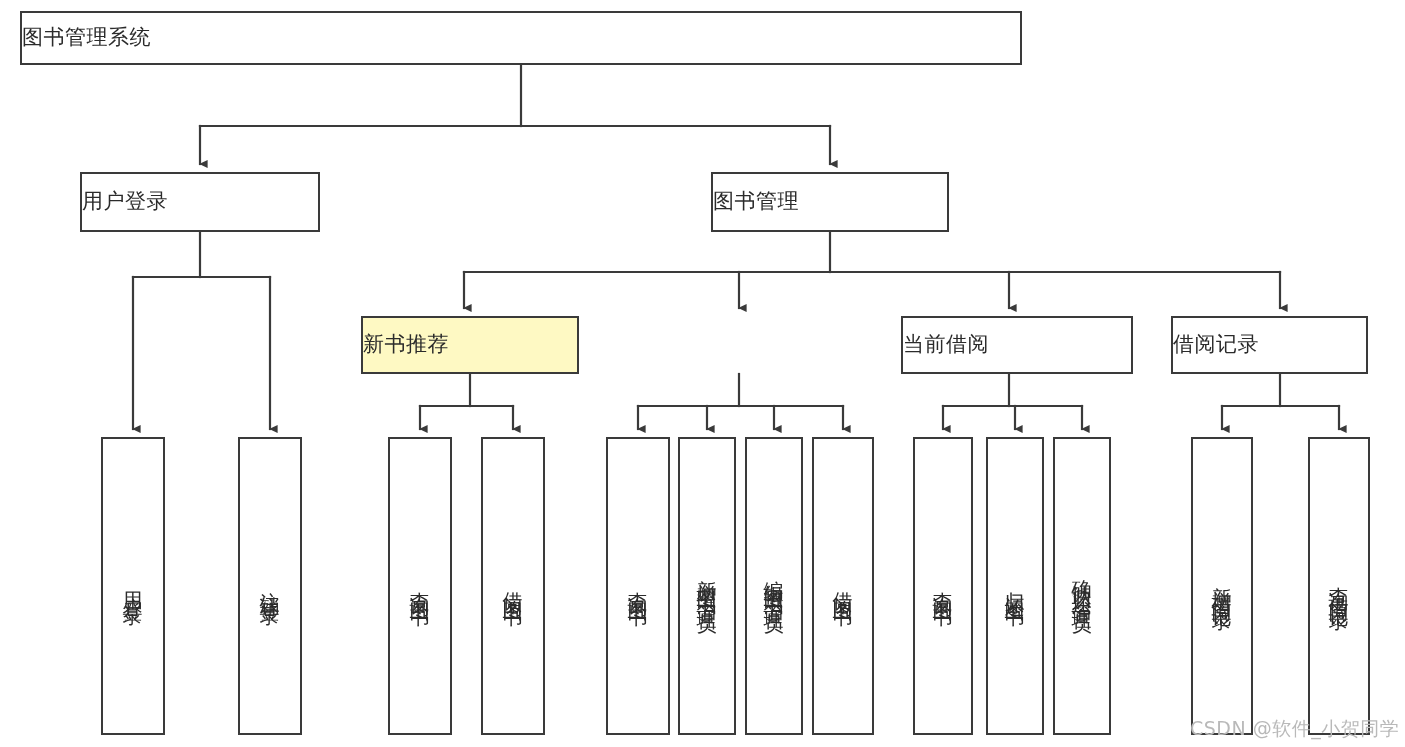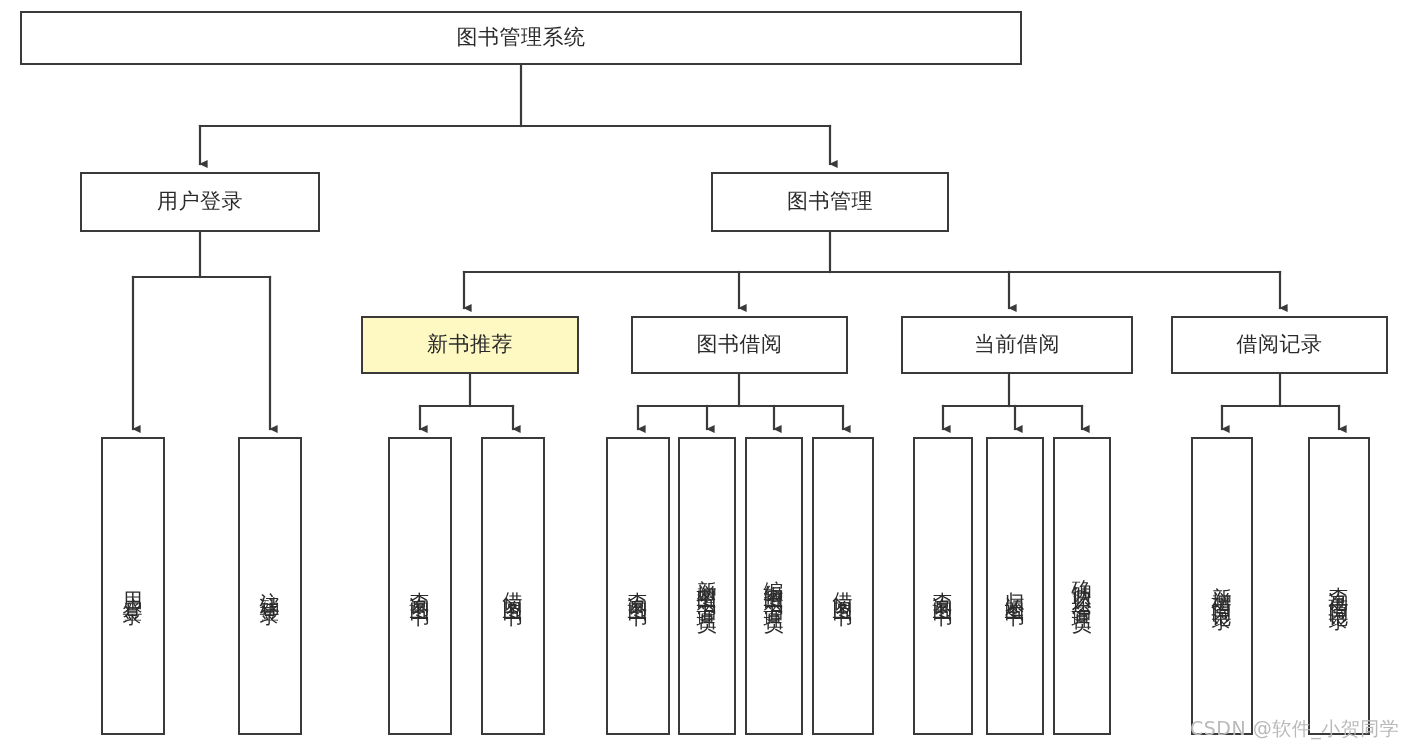--- a/index.html
+++ b/index.html
@@ -26,21 +26,20 @@
     height: 747px;
     pointer-events: none;
   }
   .node {
     position: absolute;
     box-sizing: border-box;
     background: #ffffff;
     border: 2px solid #3a3a3a;
     display: flex;
     align-items: center;
-    justify-content: center;
     z-index: 2;
   }
   .node-label {
     color: #2b2b2b;
     font-size: 21px;
     line-height: 1.12;
     letter-spacing: 0.5px;
     white-space: nowrap;
     text-align: center;
   }
@@ -137,27 +136,24 @@
   <div class="node horizontal" style="left: 80px; top: 172px; width: 240px; height: 60px; border-color: rgb(58, 58, 58); background: rgb(255, 255, 255);">
     <span class="node-label" style="color: rgb(43, 43, 43);">用户登录</span>
   </div>
   <div class="node horizontal" style="left: 711px; top: 172px; width: 238px; height: 60px; border-color: rgb(58, 58, 58); background: rgb(255, 255, 255);">
     <span class="node-label" style="color: rgb(43, 43, 43);">图书管理</span>
   </div>
 
   <div class="node horizontal" style="left: 361px; top: 316px; width: 218px; height: 58px; border-color: rgb(58, 58, 58); background: #fef9c3;">
     <span class="node-label" style="color: rgb(43, 43, 43);">新书推荐</span>
   </div>
-  <div class="node horizontal" style="left: 631px; top: 316px; width: 217px; height: 58px; border-color: rgb(58, 58, 58); background: rgb(255, 255, 255);">
-    <span class="node-label" style="color: rgb(43, 43, 43);">图书借阅</span>
-  </div>
   <div class="node horizontal" style="left: 901px; top: 316px; width: 232px; height: 58px; border-color: rgb(58, 58, 58); background: rgb(255, 255, 255);">
     <span class="node-label" style="color: rgb(43, 43, 43);">当前借阅</span>
   </div>
-  <div class="node horizontal" style="left: 1171px; top: 316px; width: 217px; height: 58px; border-color: rgb(58, 58, 58); background: rgb(255, 255, 255);">
+  <div class="node horizontal" style="left: 1171px; top: 316px; width: 197px; height: 58px; border-color: rgb(58, 58, 58); background: rgb(255, 255, 255);">
     <span class="node-label" style="color: rgb(43, 43, 43);">借阅记录</span>
   </div>
 
   <div class="node vertical" style="left: 101px; top: 437px; width: 64px; height: 298px; border-color: rgb(58, 58, 58); background: rgb(255, 255, 255);">
     <span class="node-label" style="color: rgb(43, 43, 43);">用户登录</span>
   </div>
   <div class="node vertical" style="left: 238px; top: 437px; width: 64px; height: 298px; border-color: rgb(58, 58, 58); background: rgb(255, 255, 255);">
     <span class="node-label" style="color: rgb(43, 43, 43);">注销登录</span>
   </div>
   <div class="node vertical" style="left: 388px; top: 437px; width: 64px; height: 298px; border-color: rgb(58, 58, 58); background: rgb(255, 255, 255);">

